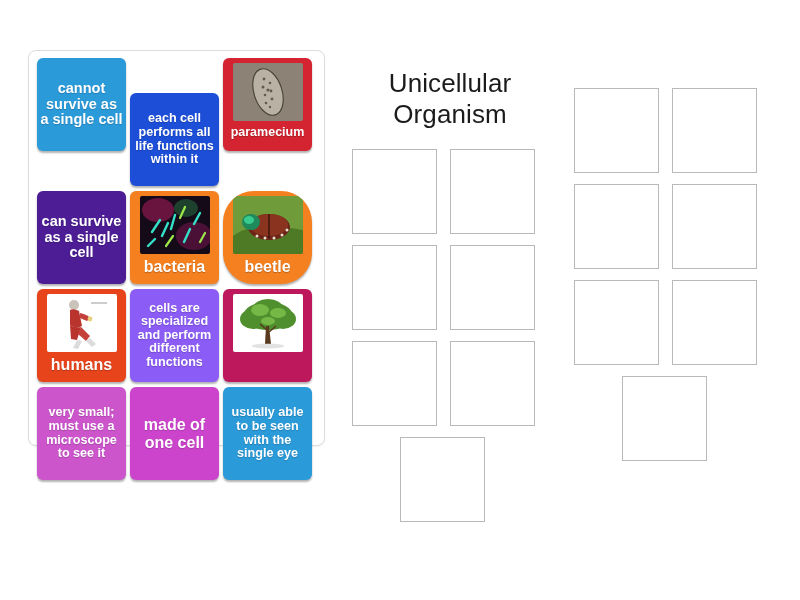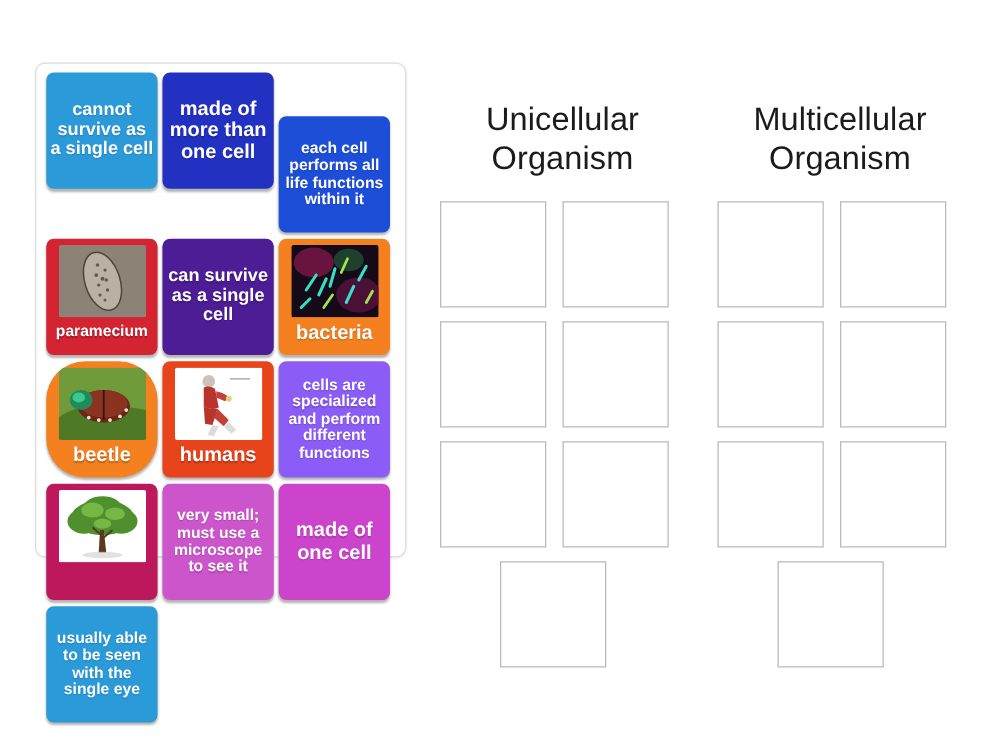--- a/index.html
+++ b/index.html
@@ -105,21 +105,21 @@
   }
   #col-unicellular { left: 352px; }
   #col-multicellular { left: 574px; }
 
   .category-title {
     font-size: 26px;
     line-height: 1.18;
     color: #1b1b1b;
     text-align: center;
     font-weight: normal;
-    margin: 12px;
+    margin: 0;
     letter-spacing: 0.1px;
   }
 
   .dropzone-grid {
     margin-top: 20px;
     display: flex;
     flex-wrap: wrap;
     justify-content: flex-start;
     width: 196px;
   }
@@ -141,23 +141,20 @@
 </style>
 </head>
 <body>
 
 <div id="stage">
 
   <div id="tile-panel">
     <div id="tile-grid">
         <div class="tile size-md" style="background: rgb(43, 154, 217);">
           <div class="tile-text">cannot survive as a single cell</div>
-        </div>
-        <div class="tile size-lg" style="background: rgb(35, 49, 194);">
-          <div class="tile-text">made of more than one cell</div>
         </div>
         <div class="tile size-sm" style="background: #1d4ed8; margin-top: 37px;">
           <div class="tile-text">each cell performs all life functions within it</div>
         </div>
         <div class="tile has-img" style="background: rgb(212, 36, 49);">
           <div class="img-box"><svg viewBox="0 0 70 58" width="70" height="58">
               <rect width="70" height="58" fill="#8c8376"></rect>
               <ellipse cx="35" cy="29" rx="14" ry="24" fill="#b9b2a4" stroke="#4b4438" stroke-width="1.2" transform="rotate(-18 35 29)"></ellipse>
               <g fill="#544b3e" opacity=".85">
                 <circle cx="31" cy="16" r="1.4"></circle>
@@ -274,21 +271,20 @@
         <div class="dropzone"></div>
         <div class="dropzone"></div>
         <div class="dropzone"></div>
         <div class="dropzone"></div>
         <div class="dropzone"></div>
         <div class="dropzone centered"></div>
       </div>
   </div>
 
   <div class="category-col" id="col-multicellular">
-    <div class="category-title">Multicellular Organism</div>
     <div class="dropzone-grid">
         <div class="dropzone"></div>
         <div class="dropzone"></div>
         <div class="dropzone"></div>
         <div class="dropzone"></div>
         <div class="dropzone"></div>
         <div class="dropzone"></div>
         <div class="dropzone centered"></div>
       </div>
   </div>

